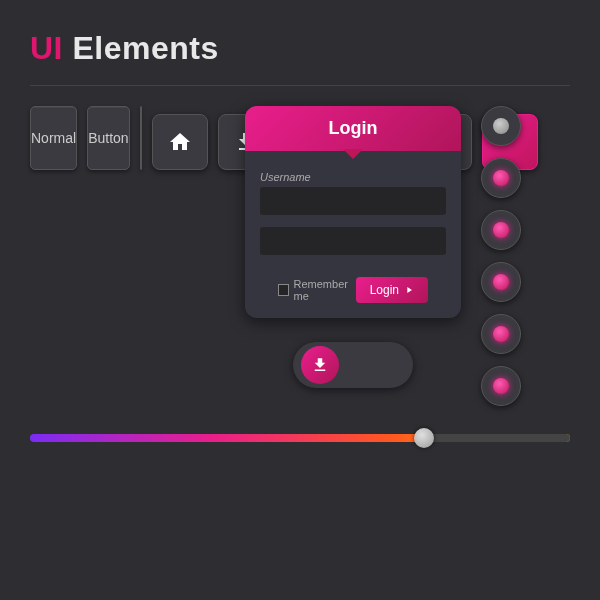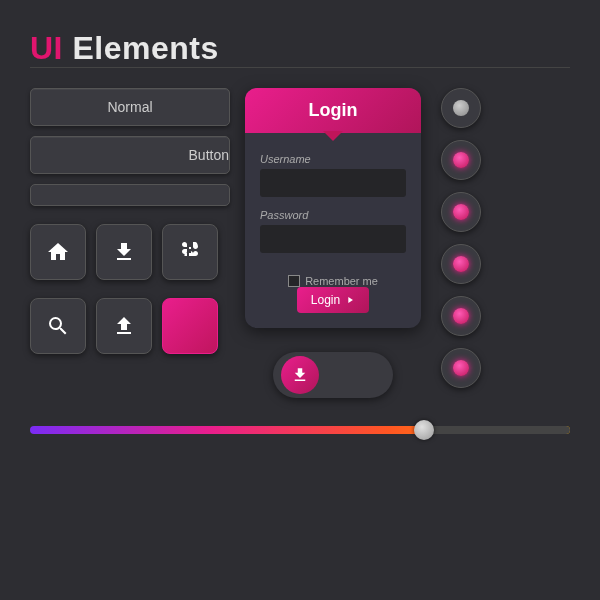--- a/index.html
+++ b/index.html
@@ -16,20 +16,21 @@
       background: #2d2d32;
       position: relative;
       padding: 30px 30px 20px 30px;
     }
 
     
     .page-title {
       font-size: 32px;
       font-weight: bold;
       color: #e0156e;
+      margin-bottom: 18px;
       letter-spacing: 0.5px;
     }
     .page-title span {
       color: #e8e8e8;
     }
 
     .divider {
       height: 1px;
       background: #444;
       margin-bottom: 20px;
@@ -38,21 +39,21 @@
     
     .main-row {
       display: flex;
       gap: 15px;
       align-items: flex-start;
     }
 
     
     .left-panel {
       display: flex;
-      flex-direction: column;
+      flex-direction: row;
       gap: 10px;
       width: 200px;
     }
 
     .btn-normal {
       background: #3a3a40;
       border: 1px solid #555;
       border-radius: 5px;
       color: #ccc;
       font-size: 14px;
@@ -107,21 +108,21 @@
       height: 24px;
       fill: white;
     }
     .icon-btn.pink {
       background: linear-gradient(135deg, #e91e8c, #c0155e);
       border-color: #e91e8c;
     }
 
     
     .center-panel {
-      width: 176px;
+      width: 216px;
     }
 
     .login-card {
       background: #353540;
       border-radius: 12px;
       padding: 0 0 15px 0;
       box-shadow: 0 4px 15px rgba(0,0,0,0.5);
       overflow: hidden;
     }
 
@@ -172,21 +173,20 @@
       font-size: 12px;
       margin-bottom: 12px;
       outline: none;
     }
 
     .form-footer {
       display: flex;
       align-items: center;
       justify-content: space-between;
       padding: 0 33px;
-      flex-direction: column;
     }
 
     .remember-me {
       display: flex;
       align-items: center;
       gap: 5px;
       color: #aaa;
       font-size: 11px;
     }
     .remember-checkbox {
@@ -370,21 +370,20 @@
     </div>
 
     <div class="center-panel">
       <div class="login-card">
         <div class="login-header">
           <span class="login-header-text">Login</span>
         </div>
         <div class="login-body">
           <label class="form-label">Username</label>
           <input type="text" class="form-input" style="">
-          <label class="form-label">Password</label>
           <input type="password" class="form-input" style="">
         </div>
         <div class="form-footer">
           <div class="remember-me">
             <div class="remember-checkbox"></div>
             <span>Remember me</span>
           </div>
           <button class="login-btn">
             <span>Login</span>
             <svg width="10" height="10" viewBox="0 0 24 24" fill="white">

